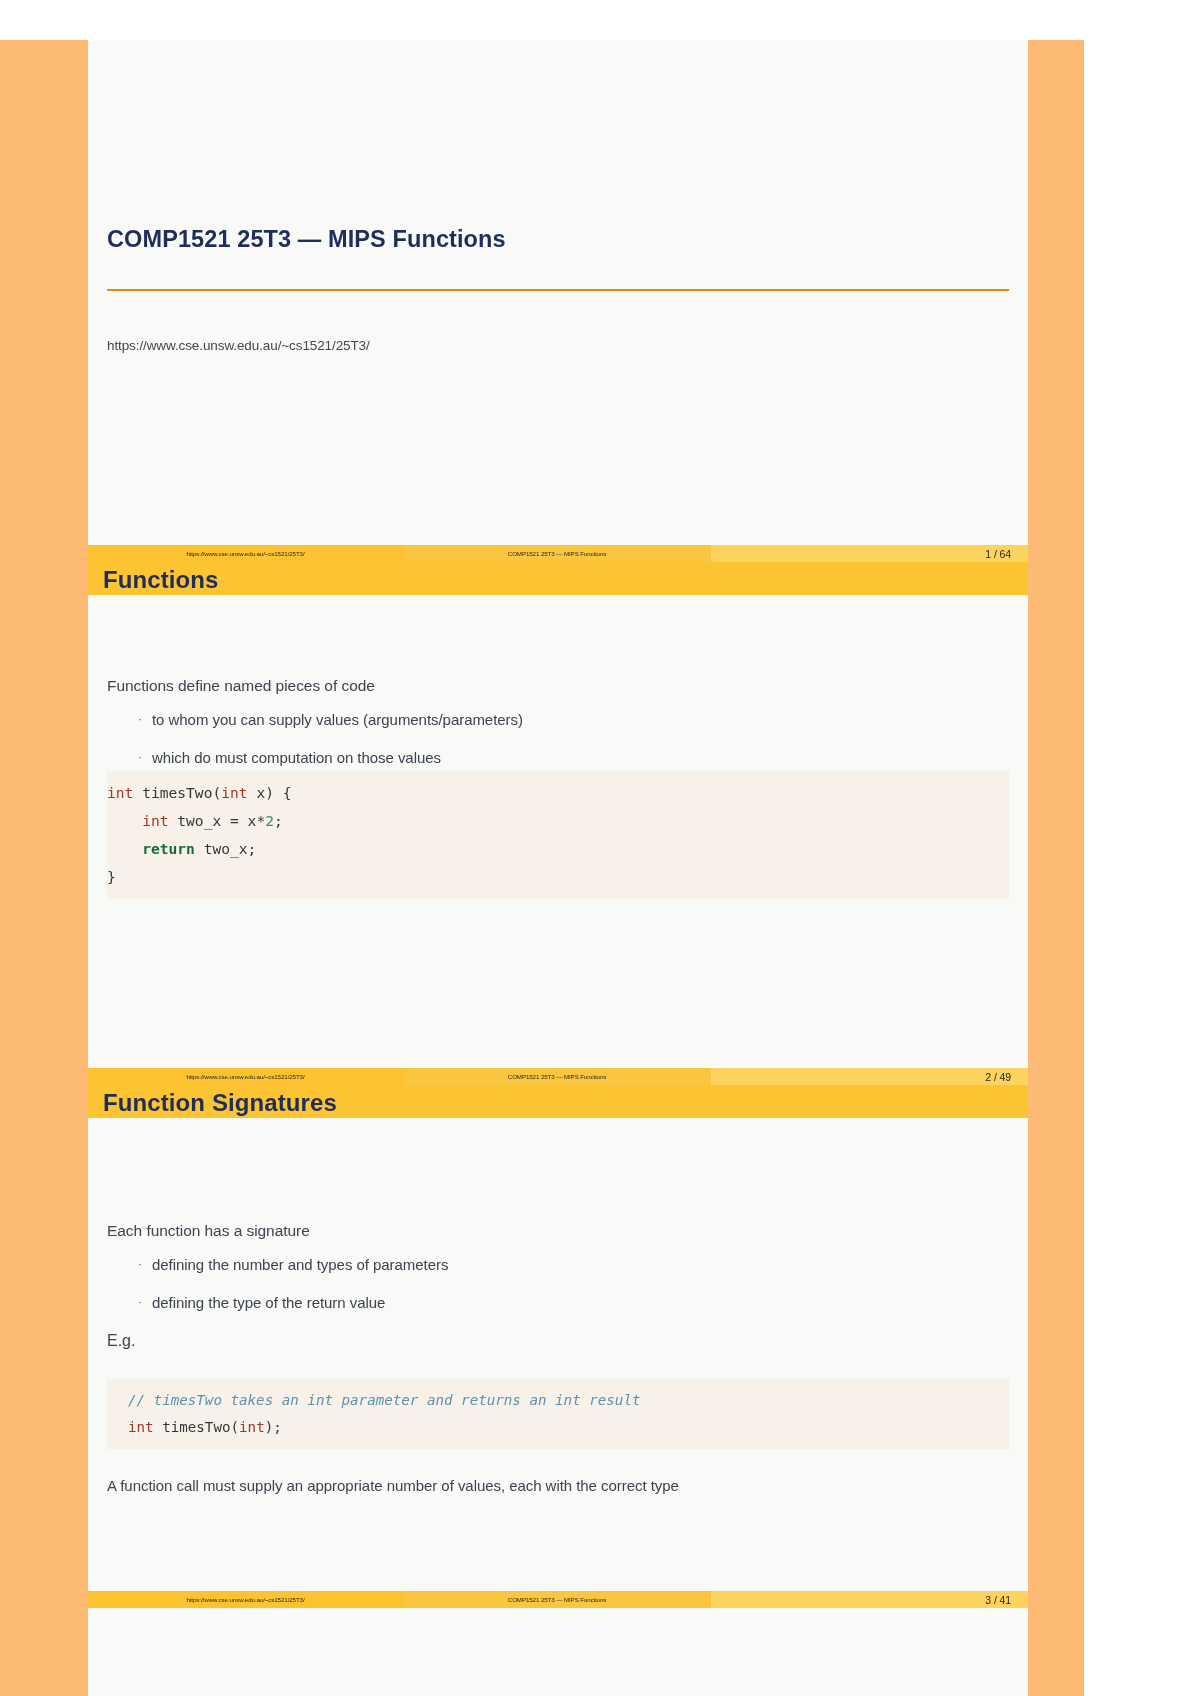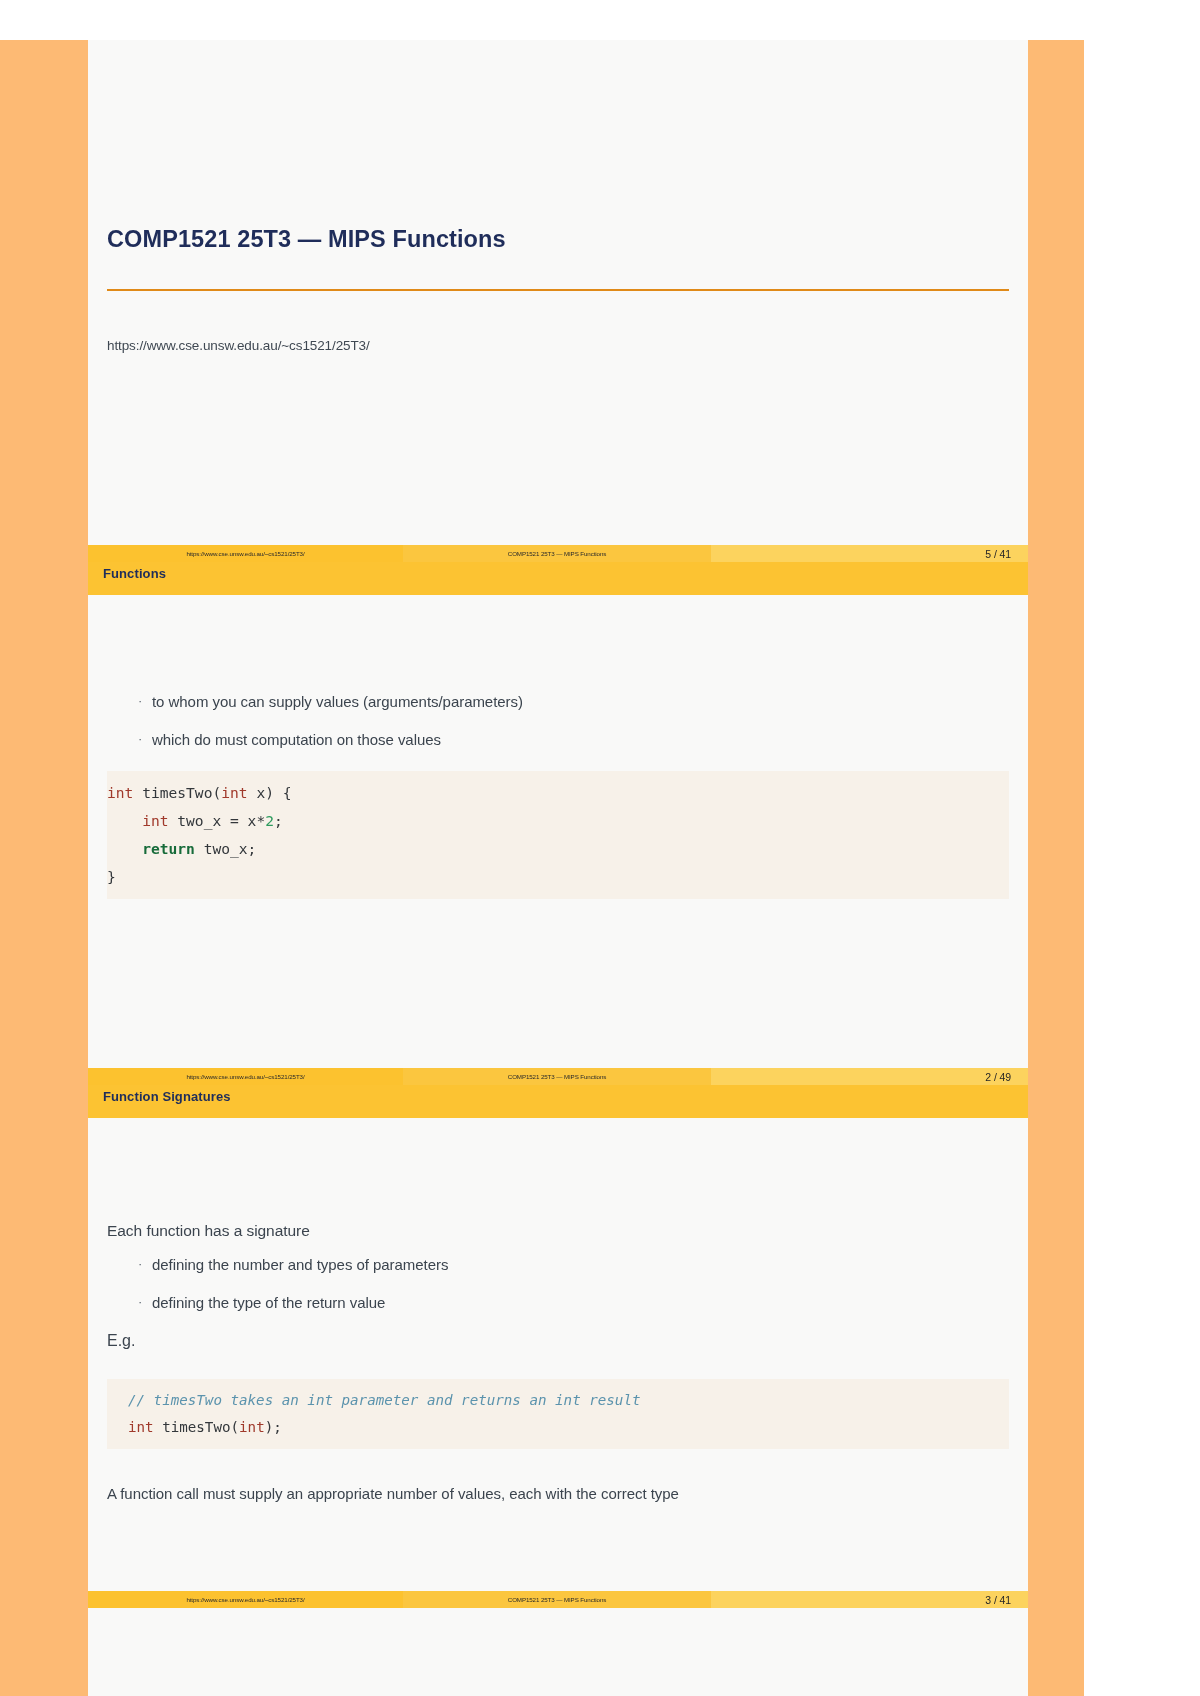--- a/index.html
+++ b/index.html
@@ -67,21 +67,21 @@
     left: 0;
     top: 0;
     width: 940px;
     height: 33px;
     background: #fcc332;
   }
   .head-title {
     position: absolute;
     left: 15px;
     top: 4px;
-    font-size: 13px;
+    font-size: 24px;
     font-weight: 700;
     color: #1f2d5a;
     letter-spacing: .1px;
   }
 
   
   .foot-bar {
     position: absolute;
     left: 0;
     bottom: 0;
@@ -170,31 +170,32 @@
     <div class="slide-body">
       <div class="title-block">
         <div class="deck-title">COMP1521 25T3 — MIPS Functions</div>
         <div class="title-rule"></div>
       </div>
       <div class="deck-url">https://www.cse.unsw.edu.au/~cs1521/25T3/</div>
 
       <div class="foot-bar">
         <div class="foot-seg foot-left">https://www.cse.unsw.edu.au/~cs1521/25T3/</div>
         <div class="foot-seg foot-mid">COMP1521 25T3 — MIPS Functions</div>
-        <div class="foot-seg foot-right">5 / 41</div>
+        <div class="foot-seg foot-right">1 / 64</div>
       </div>
     </div>
   </div>
 
   <div class="slide" style="top:522px; height:523px;">
     <div class="slide-body">
       <div class="head-bar"></div>
       <div class="head-title">Functions</div>
 
       <div class="content" style="top:115px;">
+        <div class="lead">Functions define named pieces of code</div>
 
         <div class="bullets">
           <div class="bullet">
             <span class="dot">·</span>
             <span>to whom you can supply values (arguments/parameters)</span>
           </div>
           <div class="bullet">
             <span class="dot">·</span>
             <span>which do must computation on those values</span>
           </div>
@@ -234,21 +235,21 @@
             <span class="dot">·</span>
             <span>defining the type of the return value</span>
           </div>
         </div>
 
         <div class="eg">E.g.</div>
       </div>
 
       <div class="code indented" style="position:absolute; left:19px; top:294px;"><div class="ln"><span class="comment">// timesTwo takes an int parameter and returns an int result</span></div><div class="ln"><span class="kw-type">int</span><span> timesTwo(</span><span class="kw-type">int</span><span>);</span></div></div>
 
-      <div class="trailing" style="position:absolute; left:19px; top:400px; width:902px;">A function call must supply an appropriate number of values, each with the correct type</div>
+      <div class="trailing" style="position:absolute; left:19px; top:392px; width:902px;">A function call must supply an appropriate number of values, each with the correct type</div>
 
       <div class="foot-bar">
         <div class="foot-seg foot-left">https://www.cse.unsw.edu.au/~cs1521/25T3/</div>
         <div class="foot-seg foot-mid">COMP1521 25T3 — MIPS Functions</div>
         <div class="foot-seg foot-right">3 / 41</div>
       </div>
     </div>
   </div>
 
   <div class="slide" style="top:1568px; height:128px;">

